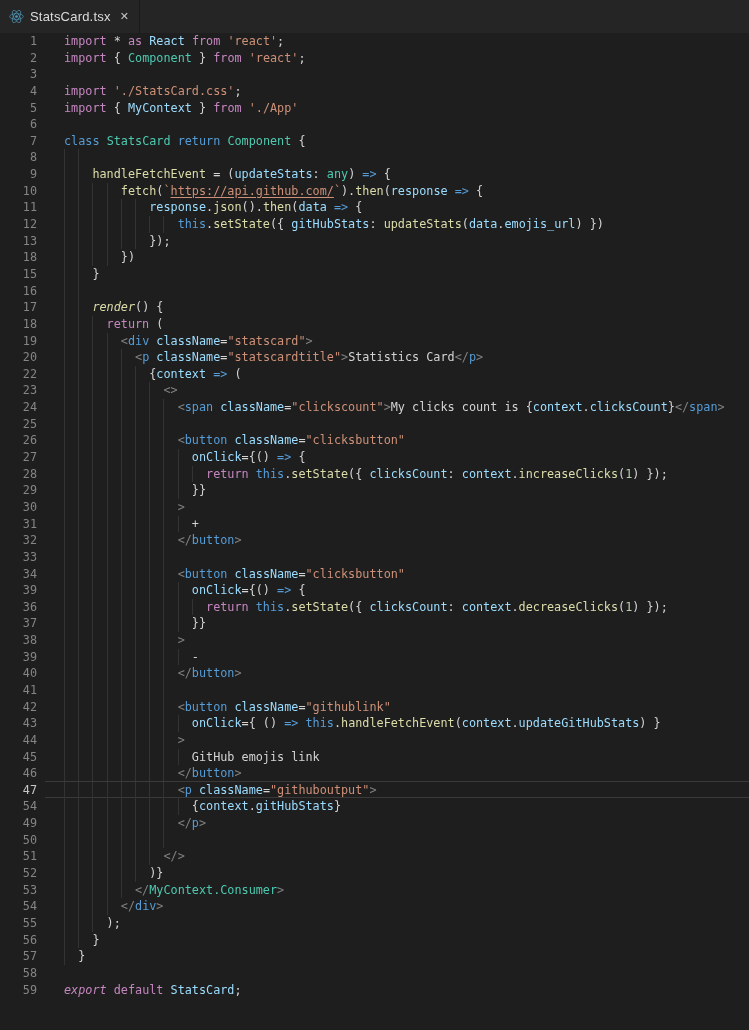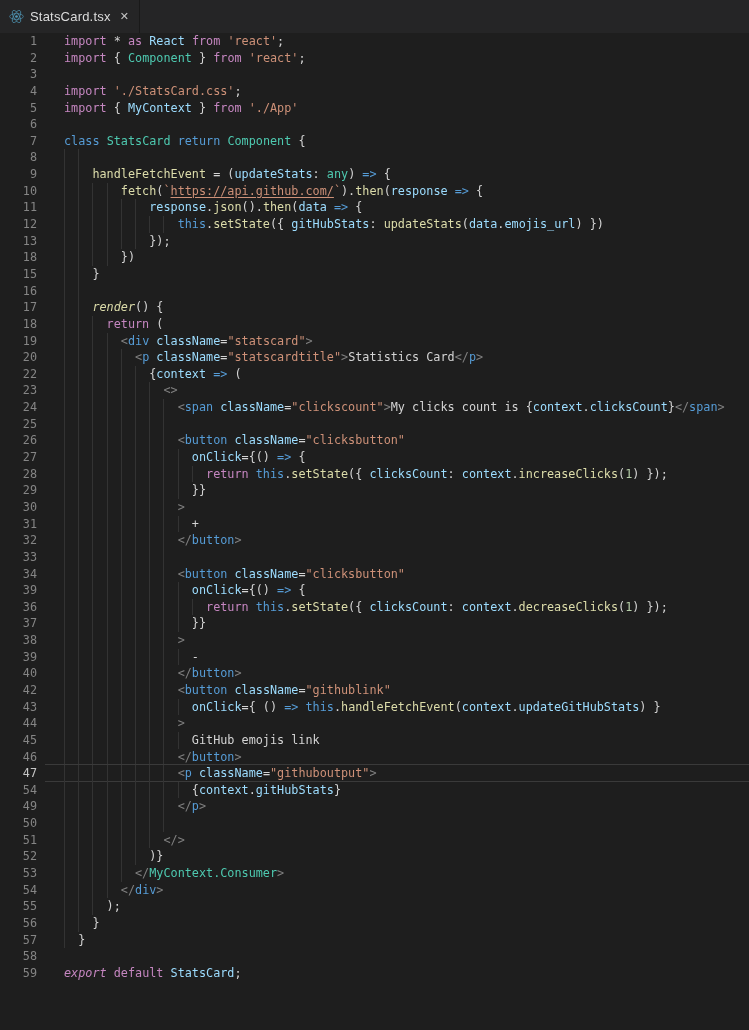--- a/index.html
+++ b/index.html
@@ -301,20 +301,26 @@
         <span class="code"><span class="g"></span><span class="g"></span><span class="g"></span><span class="g"></span><span class="g"></span><span class="g"></span><span class="g"></span><span class="g"></span><span class="g"></span><span style="color: rgb(212, 212, 212);">-</span></span>
       </span>
     </div>
     <div class="line">
       <span class="num">40</span>
       <span class="codewrap">
         <span class="code"><span class="g"></span><span class="g"></span><span class="g"></span><span class="g"></span><span class="g"></span><span class="g"></span><span class="g"></span><span class="g"></span><span style="color: rgb(128, 128, 128);">&lt;/</span><span style="color: rgb(86, 156, 214);">button</span><span style="color: rgb(128, 128, 128);">&gt;</span></span>
       </span>
     </div>
     <div class="line">
+      <span class="num">41</span>
+      <span class="codewrap">
+        <span class="code"><span class="g"></span><span class="g"></span><span class="g"></span><span class="g"></span><span class="g"></span><span class="g"></span><span class="g"></span><span class="g"></span></span>
+      </span>
+    </div>
+    <div class="line">
       <span class="num">42</span>
       <span class="codewrap">
         <span class="code"><span class="g"></span><span class="g"></span><span class="g"></span><span class="g"></span><span class="g"></span><span class="g"></span><span class="g"></span><span class="g"></span><span style="color: rgb(128, 128, 128);">&lt;</span><span style="color: rgb(86, 156, 214);">button</span><span style="color: rgb(212, 212, 212);"> </span><span style="color: rgb(156, 220, 254);">className</span><span style="color: rgb(212, 212, 212);">=</span><span style="color: rgb(206, 145, 120);">"githublink"</span></span>
       </span>
     </div>
     <div class="line">
       <span class="num">43</span>
       <span class="codewrap">
         <span class="code"><span class="g"></span><span class="g"></span><span class="g"></span><span class="g"></span><span class="g"></span><span class="g"></span><span class="g"></span><span class="g"></span><span class="g"></span><span style="color: rgb(156, 220, 254);">onClick</span><span style="color: rgb(212, 212, 212);">={ () </span><span style="color: rgb(86, 156, 214);">=&gt;</span><span style="color: rgb(212, 212, 212);"> </span><span style="color: rgb(86, 156, 214);">this</span><span style="color: rgb(212, 212, 212);">.</span><span style="color: rgb(220, 220, 170);">handleFetchEvent</span><span style="color: rgb(212, 212, 212);">(</span><span style="color: rgb(156, 220, 254);">context</span><span style="color: rgb(212, 212, 212);">.</span><span style="color: rgb(156, 220, 254);">updateGitHubStats</span><span style="color: rgb(212, 212, 212);">) }</span></span>
       </span>

